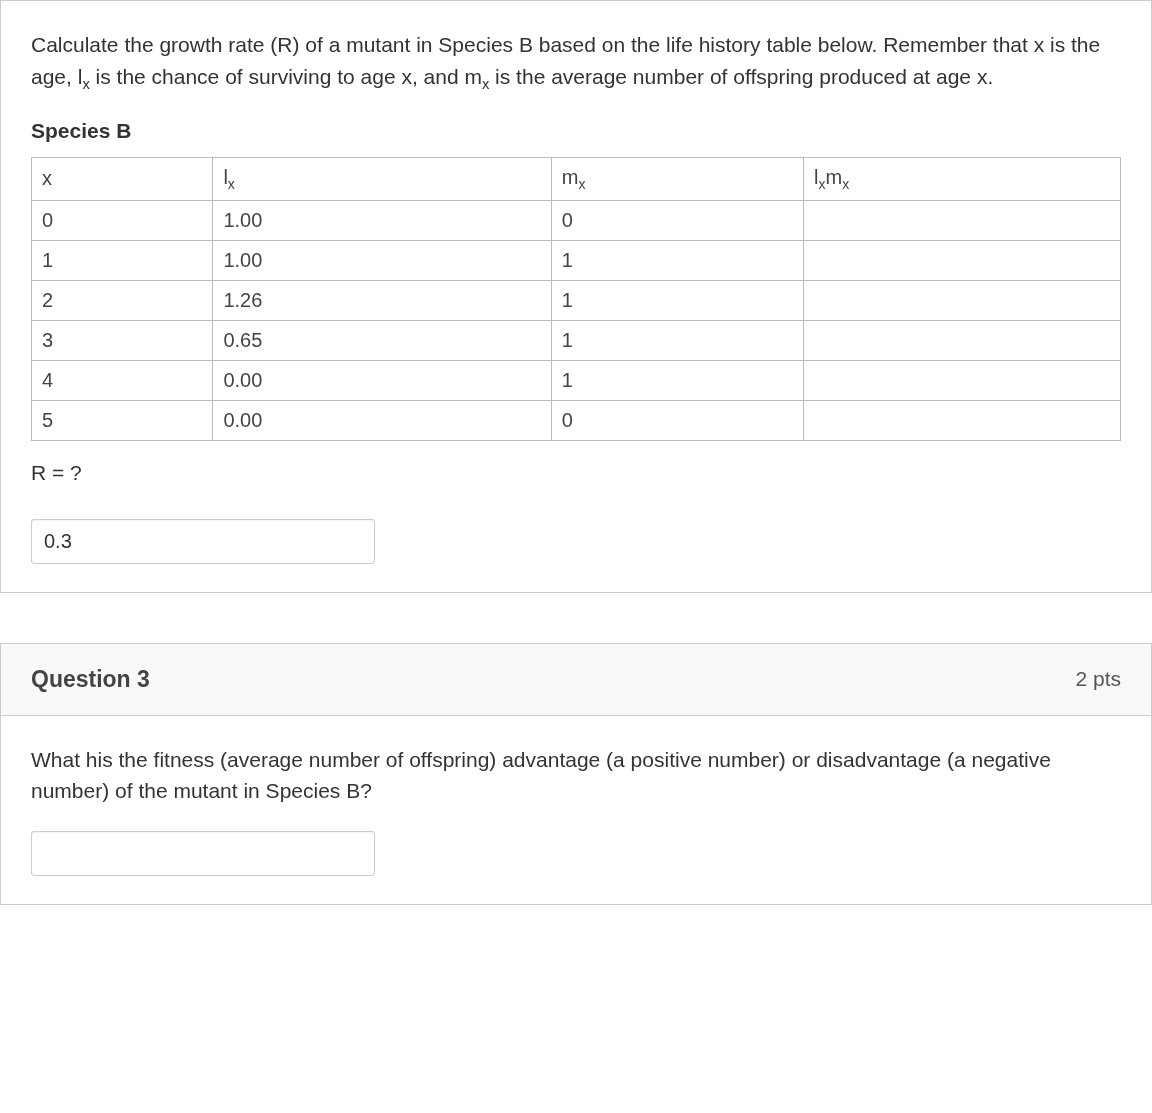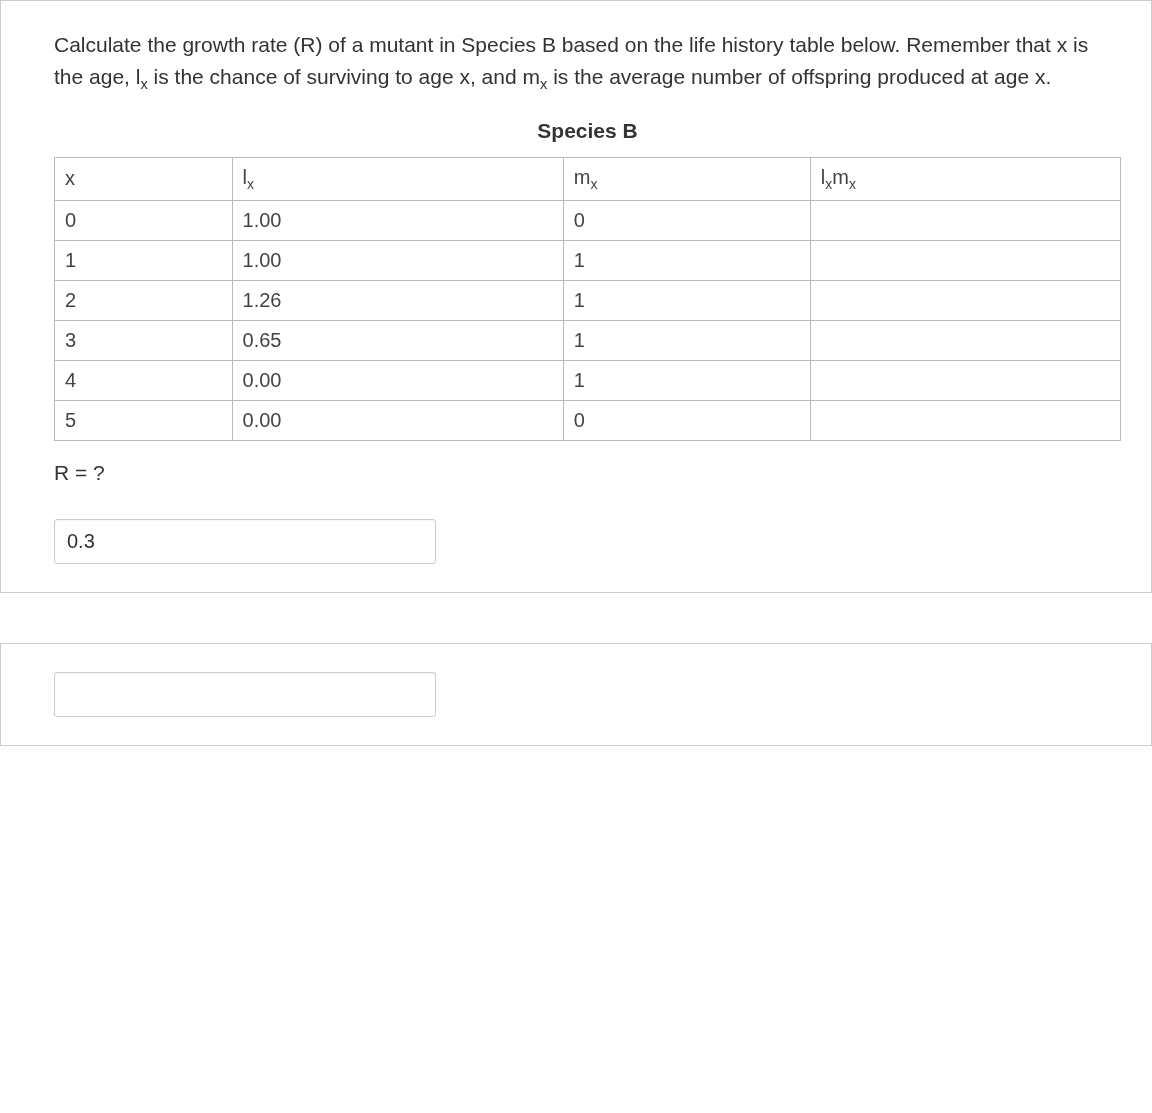--- a/index.html
+++ b/index.html
@@ -9,37 +9,35 @@
     }
     body {
       font-family: Arial, Helvetica, sans-serif;
       background: #fff;
       padding: 0;
       color: #333;
     }
     .question-box {
       border: 1px solid #ccc;
       margin-bottom: 50px;
-      padding-left: 23px;
     }
     .question-content {
       padding: 28px 30px;
     }
     .question-text {
       font-size: 21px;
       line-height: 1.5;
       color: #333;
       margin-bottom: 24px;
     }
     .species-title {
       font-size: 21px;
       font-weight: bold;
       color: #333;
       margin-bottom: 14px;
-      text-align: center;
     }
     table {
       width: 100%;
       border-collapse: collapse;
       margin-bottom: 20px;
     }
     th, td {
       border: 1px solid #bbb;
       padding: 8px 10px;
       text-align: left;
@@ -58,21 +56,21 @@
     .r-equals {
       font-size: 21px;
       color: #333;
       margin-bottom: 34px;
     }
     .answer-input {
       border: 1px solid #ccc;
       border-radius: 3px;
       padding: 10px 12px;
       font-size: 20px;
-      width: 382px;
+      width: 344px;
       color: #333;
       box-shadow: inset 0 1px 2px rgba(0,0,0,0.05);
     }
     .question-header {
       display: flex;
       justify-content: space-between;
       align-items: center;
       padding: 22px 30px;
       border-bottom: 1px solid #ccc;
       background: #f9f9f9;
@@ -143,16 +141,21 @@
           <td></td>
         </tr>
       </tbody>
     </table>
     <div class="r-equals">R = ?</div>
     <input type="text" class="answer-input" value="0.3" style="">
   </div>
 </div>
 
 <div class="question-box">
+  <div class="question-header">
+    <div class="question-number">Question 3</div>
+    <div class="question-points">2 pts</div>
+  </div>
   <div class="question-content">
+    <p class="question-text">What his the fitness (average number of offspring) advantage (a positive number) or disadvantage (a negative number) of the mutant in Species B?</p>
     <input type="text" class="answer-input" value="" style="">
   </div>
 </div>
 
 </body></html>

